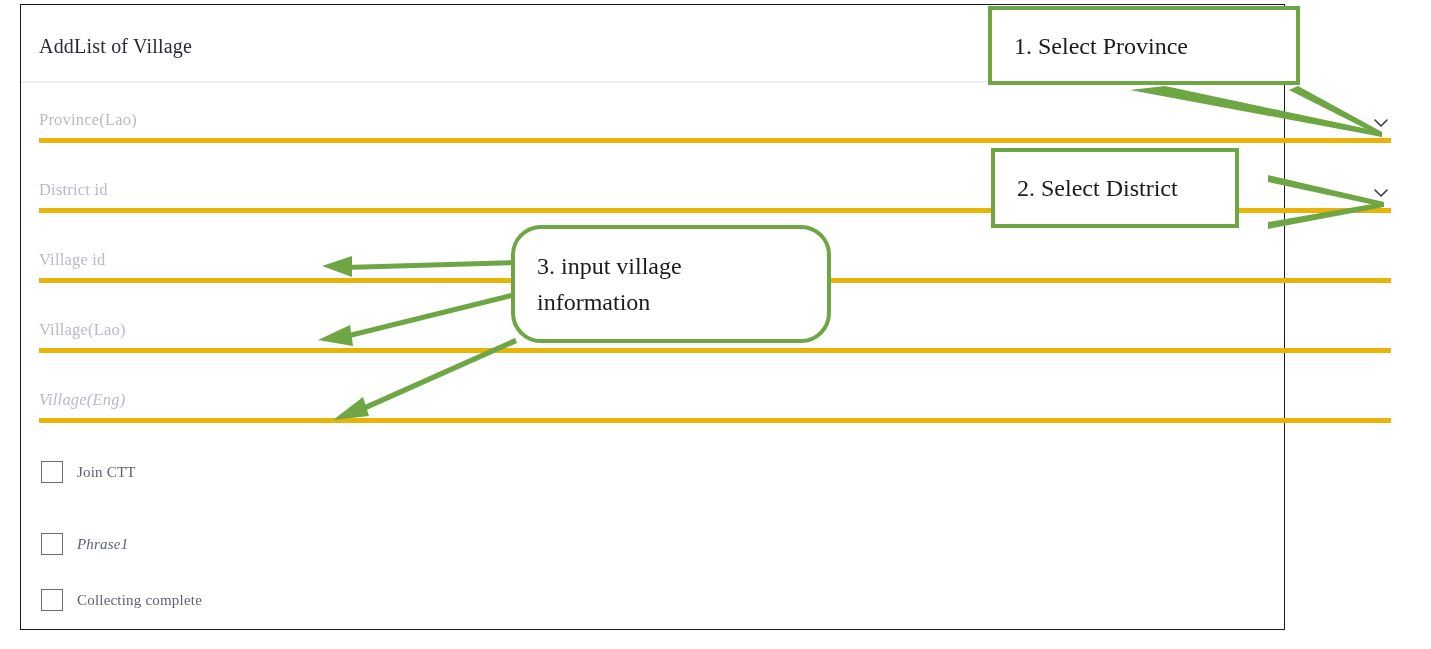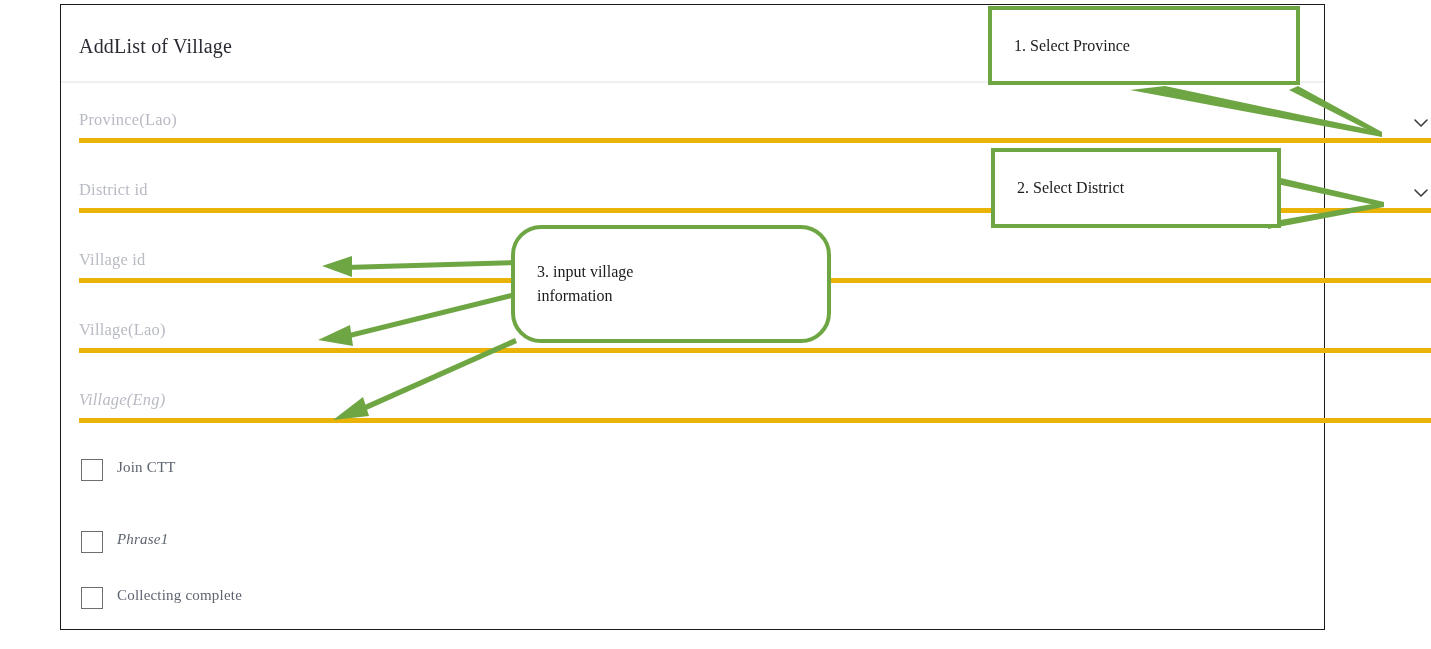--- a/index.html
+++ b/index.html
@@ -19,21 +19,20 @@
   
   #card {
     position: absolute;
     left: 20px;
     top: 4px;
     width: 1265px;
     height: 626px;
     box-sizing: border-box;
     border: 1.5px solid #1a1a1a;
     background: #ffffff;
-    margin-left: 40px;
   }
 
   #card-header {
     position: absolute;
     left: 0; top: 0;
     width: 100%;
     height: 78px;
     box-sizing: border-box;
     border-bottom: 2px solid #f0f0f0;
   }
@@ -81,20 +80,21 @@
     height: 12px;
   }
   .chevron-icon svg { display: block; }
 
   
   .check-row {
     position: absolute;
     left: 20px;
     height: 26px;
     display: flex;
+    align-items: center;
   }
   .checkbox-box {
     width: 22px;
     height: 22px;
     box-sizing: border-box;
     border: 1.5px solid #6e6e6e;
     background: #ffffff;
     flex: 0 0 auto;
   }
   .check-label {
@@ -109,29 +109,29 @@
   .callout {
     position: absolute;
     box-sizing: border-box;
     border: 4px solid #6fa644;
     background: #ffffff;
     z-index: 12;
     display: flex;
     align-items: center;
   }
   .callout-text {
-    font-size: 16px;
+    font-size: 24px;
     color: #1b1b1b;
     line-height: 1.5;
     padding: 0 0 0 22px;
     white-space: pre-line;
   }
 
   #callout-1 { left: 988px; top: 6px;   width: 312px; height: 79px; }
-  #callout-2 { left: 991px; top: 148px; width: 290px; height: 80px; }
+  #callout-2 { left: 991px; top: 148px; width: 248px; height: 80px; }
   #callout-3 { left: 511px; top: 225px; width: 320px; height: 118px; border-radius: 30px; }
 
   #annotation-layer {
     position: absolute;
     left: 0; top: 0;
     width: 1431px;
     height: 649px;
     z-index: 8;
     pointer-events: none;
   }

